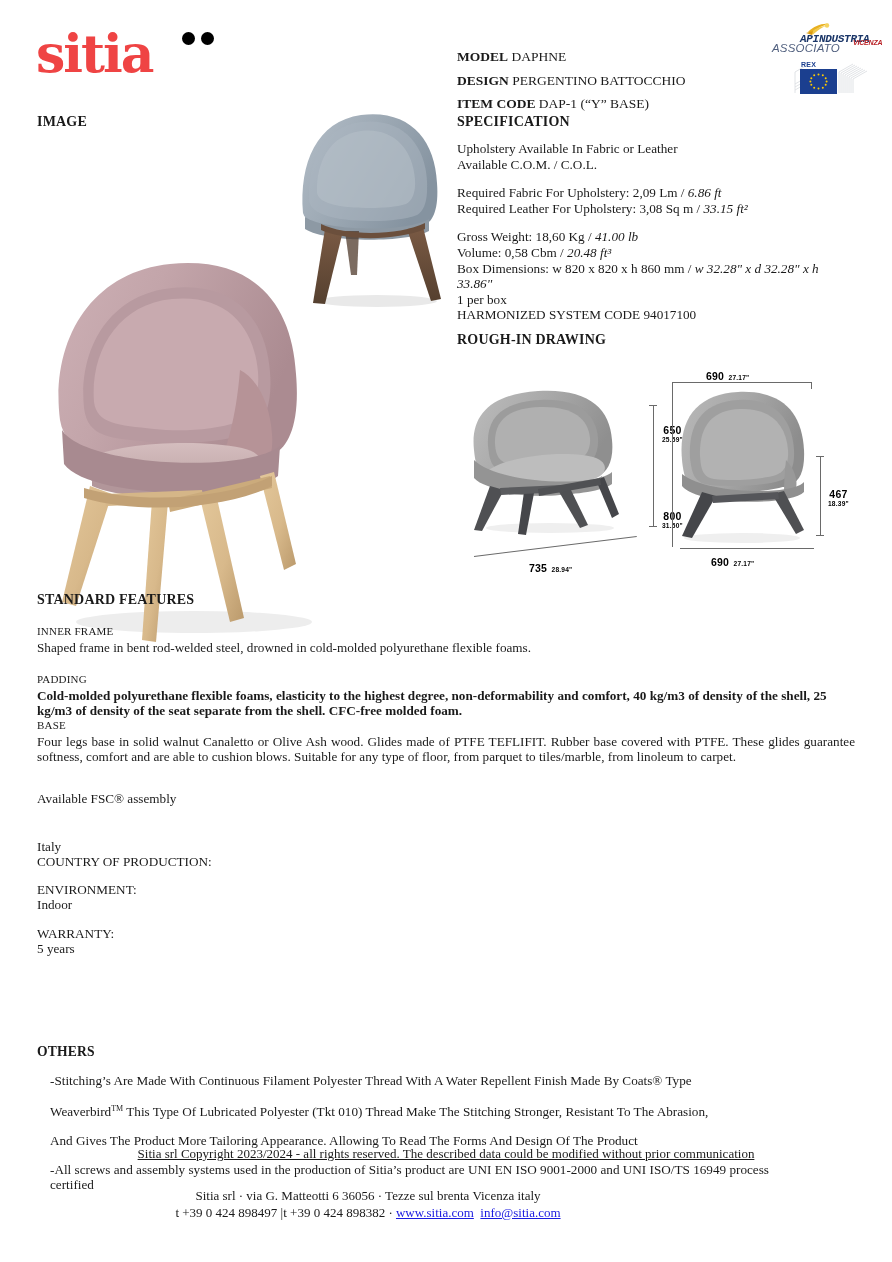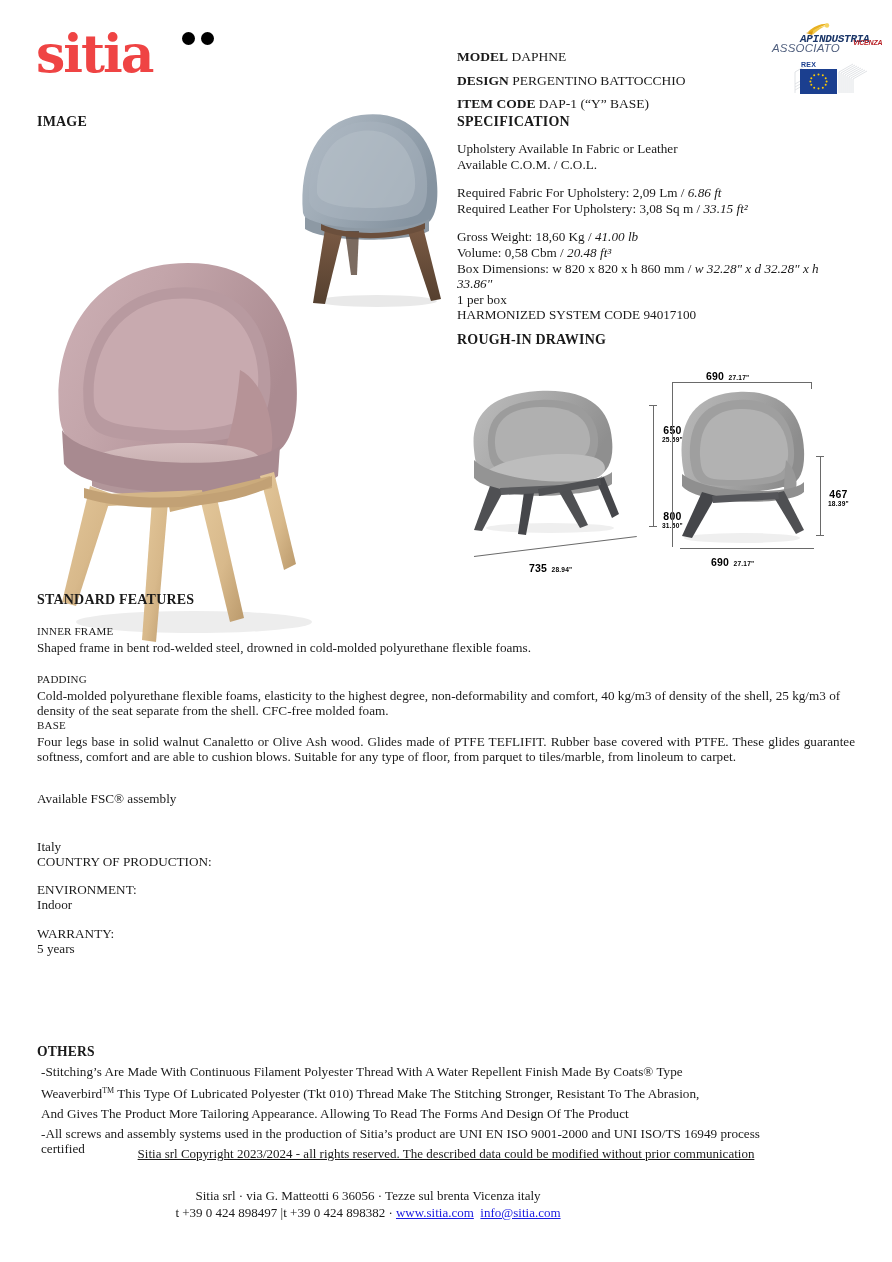--- a/index.html
+++ b/index.html
@@ -258,21 +258,21 @@
     width: 760px;
     font-size: 13.2px;
     line-height: 15.6px;
   }
   .others h3 {
     margin: 0 0 1px 0;
     font-size: 13.6px;
     font-weight: 700;
     letter-spacing: 0.2px;
   }
-  .others p { margin: 4px; }
+  .others p { margin: 13px; }
   .others sup { font-size: 8px; vertical-align: super; }
 
   
   .copyright {
     position: absolute;
     left: 0;
     top: 1146px;
     width: 892px;
     text-align: center;
     font-size: 13px;
@@ -559,21 +559,21 @@
     </div>
 
     <div class="rline v" style="left:222px;top:29px;height:158px;"></div>
   </div>
 
   <div class="features">
     <h3>STANDARD FEATURES</h3>
     <div class="sub">INNER FRAME</div>
     <p class="para">Shaped frame in bent rod-welded steel, drowned in cold-molded polyurethane flexible foams.</p>
     <div class="sub">PADDING</div>
-    <p class="plain" style="margin-bottom:0;">Cold-molded polyurethane flexible foams, elasticity to the highest degree, non-deformability and comfort, 40 kg/m3 of density of the shell, 25 kg/m3 of density of the seat separate from the shell. CFC-free molded foam.</p>
+    <p class="plain" style="margin-bottom:0;font-weight:bold;">Cold-molded polyurethane flexible foams, elasticity to the highest degree, non-deformability and comfort, 40 kg/m3 of density of the shell, 25 kg/m3 of density of the seat separate from the shell. CFC-free molded foam.</p>
     <div class="sub">BASE</div>
     <p class="para last">Four legs base in solid walnut Canaletto or Olive Ash wood. Glides made of PTFE TEFLIFIT. Rubber base covered with PTFE. These glides guarantee softness, comfort and are able to cushion blows. Suitable for any type of floor, from parquet to tiles/marble, from linoleum to carpet.</p>
     <p class="plain" style="margin-top:26px;">Available FSC® assembly</p>
   </div>
 
   <div class="kv" id="kv-country">
     <div>Italy</div>
     <div>COUNTRY OF PRODUCTION:</div>
   </div>
   <div class="kv" id="kv-env">

